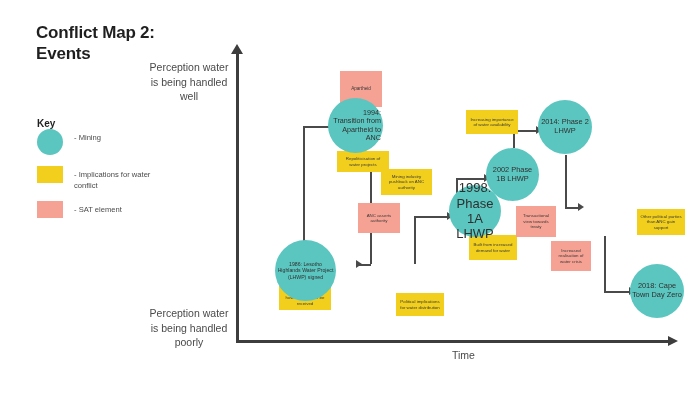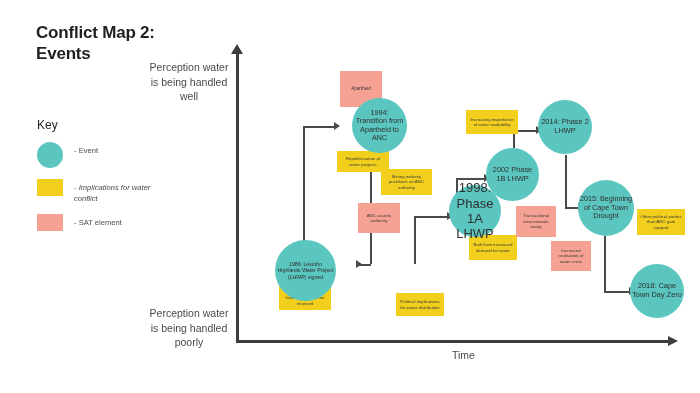--- a/index.html
+++ b/index.html
@@ -37,24 +37,23 @@
   }
 
   
   #key {
     position: absolute;
     left: 37px;
     top: 118px;
     width: 130px;
   }
   #key-title {
-    font-size: 12px;
-    font-weight: normal;
+    font-size: 10px;
+    font-weight: bold;
     color: #1f1f1f;
-    margin-bottom: 10px;
   }
   .key-row {
     position: relative;
     min-height: 26px;
     margin-bottom: 7px;
   }
   .key-swatch {
     position: absolute;
     left: 0;
     top: 0;
@@ -71,21 +70,21 @@
   .key-label {
     position: absolute;
     left: 37px;
     top: 3px;
     font-size: 7.6px;
     line-height: 1.45;
     color: #4a4a4a;
     width: 95px;
   }
   .key-row.r1 { height: 30px; }
-  .key-row.r2 { height: 28px; font-style: italic; }
+  .key-row.r2 { height: 28px; }
   .key-row.r3 { height: 24px; }
 
   
   .axis-line {
     position: absolute;
     background: #3d3d3d;
   }
   #axis-y { left: 236px; top: 52px; width: 2.5px; height: 290px; }
   #axis-x { left: 236px; top: 340px; width: 436px; height: 2.5px; }
   .arrow-head {
@@ -168,21 +167,21 @@
 <div id="canvas">
 
   <div id="title" style="white-space: pre-line;">Conflict Map 2:
 Events</div>
 
   <div id="key">
     <div id="key-title">Key</div>
 
     <div class="key-row r1">
       <div class="key-swatch circle" style="background:#5bc6c0;"></div>
-      <div class="key-label">- Event</div>
+      <div class="key-label">- Mining</div>
     </div>
 
     <div class="key-row r2">
       <div class="key-swatch square" style="background:#f2cf1c;"></div>
       <div class="key-label">- Implications for water conflict</div>
     </div>
 
     <div class="key-row r3">
       <div class="key-swatch square" style="background:#f5a193;"></div>
       <div class="key-label">- SAT element</div>
@@ -269,38 +268,35 @@
   </div>
 
   <div class="flag pink" style="left:551px; top:241px; width:40px; height:30px; font-size:4.4px;">
     <span>Increased realisation of water crisis</span>
   </div>
 
   <div class="node" style="left:275px; top:240px; width:61px; height:61px; font-size:5.2px;">
     <span>1986: Lesotho Highlands Water Project (LHWP) signed</span>
   </div>
 
-  <div class="node" style="left:352px; top:98px; width:55px; height:55px; font-size:7.2px;">
+  <div class="node" style="left:328px; top:98px; width:55px; height:55px; font-size:7.2px;text-align:right;">
     <span>1994: Transition from Apartheid to ANC</span>
   </div>
 
 
   <div class="node" style="left:449px; top:185px; width:52px; height:52px; font-size:13px;">
     <span>1998: Phase 1A LHWP</span>
   </div>
 
   <div class="node" style="left:486px; top:148px; width:53px; height:53px; font-size:7.4px;">
     <span>2002 Phase 1B LHWP</span>
   </div>
 
   <div class="node" style="left:538px; top:100px; width:54px; height:54px; font-size:7.4px;">
     <span>2014: Phase 2 LHWP</span>
   </div>
 
-  <div class="node" style="left:578px; top:180px; width:56px; height:56px; font-size:7.2px;">
-    <span>2015: Beginning of Cape Town Drought</span>
-  </div>
 
   <div class="node" style="left:630px; top:264px; width:54px; height:54px; font-size:7.4px;">
     <span>2018: Cape Town Day Zero</span>
   </div>
 
 </div>
 
 </body></html>

